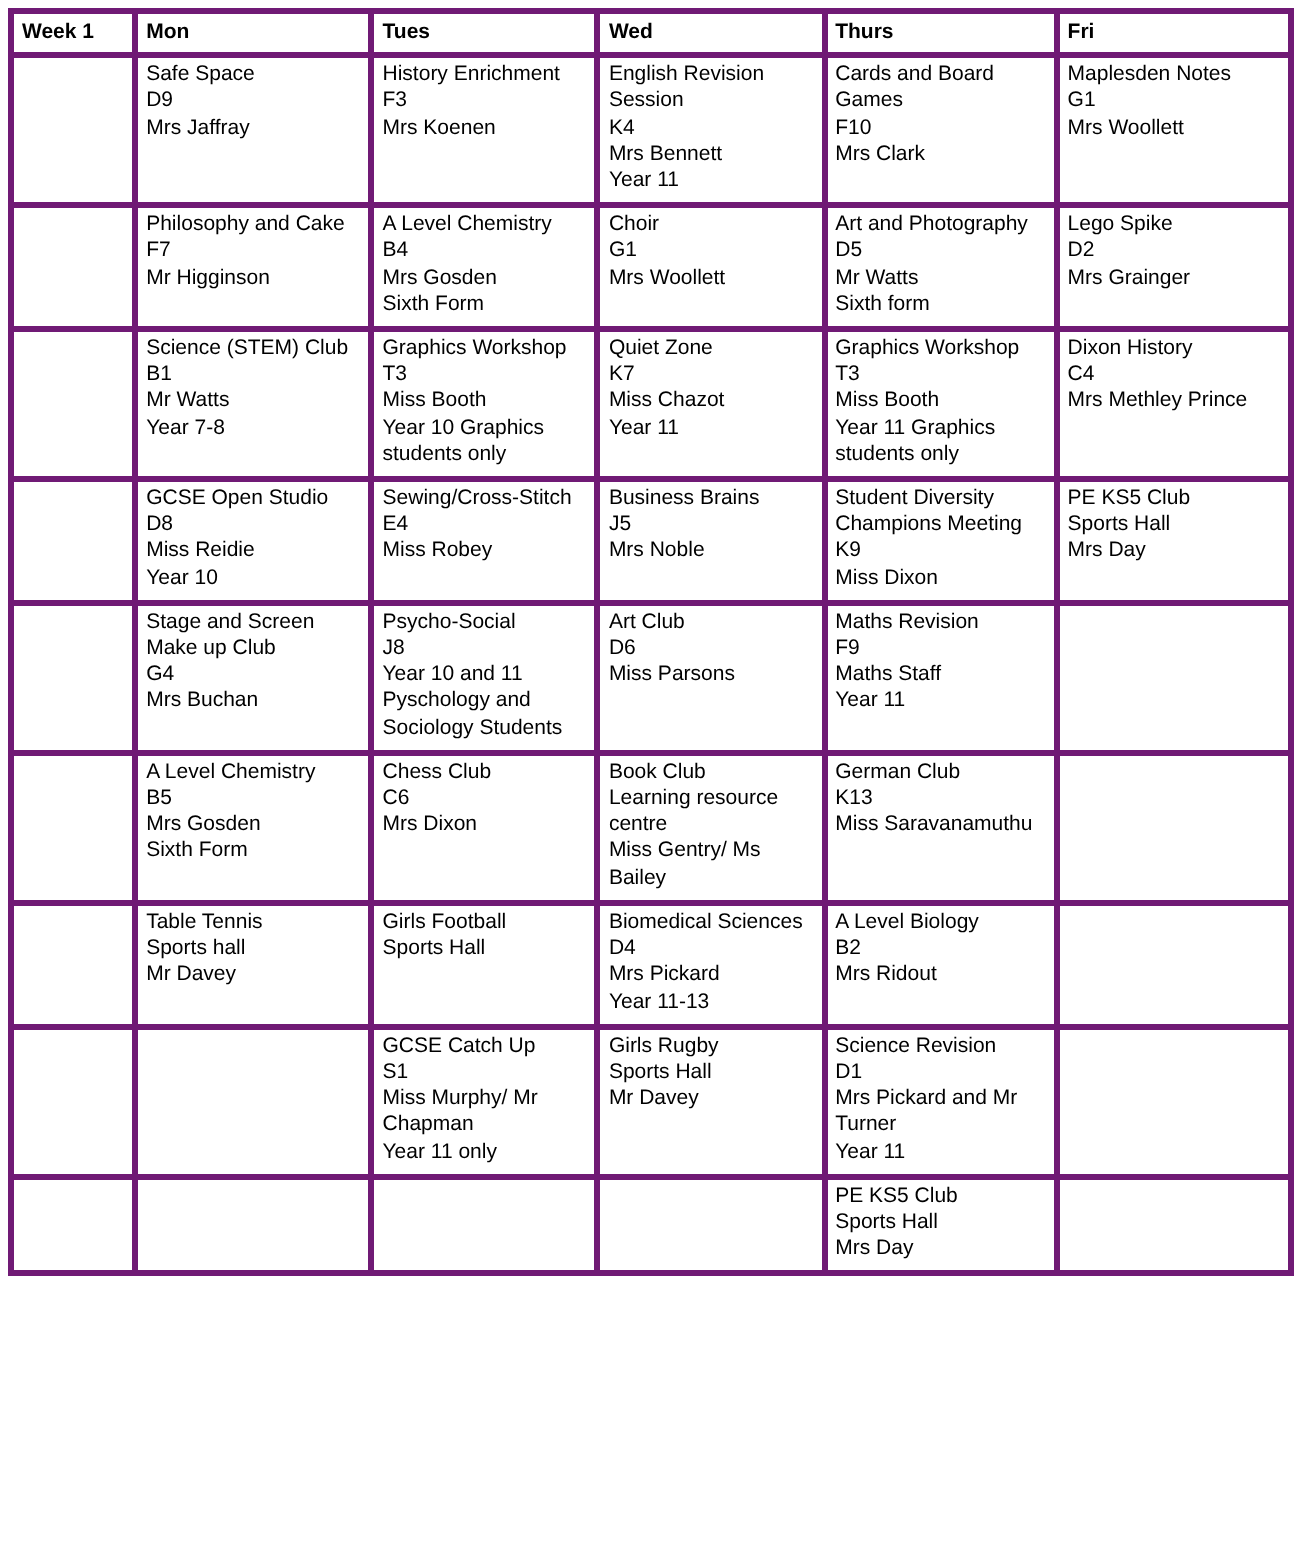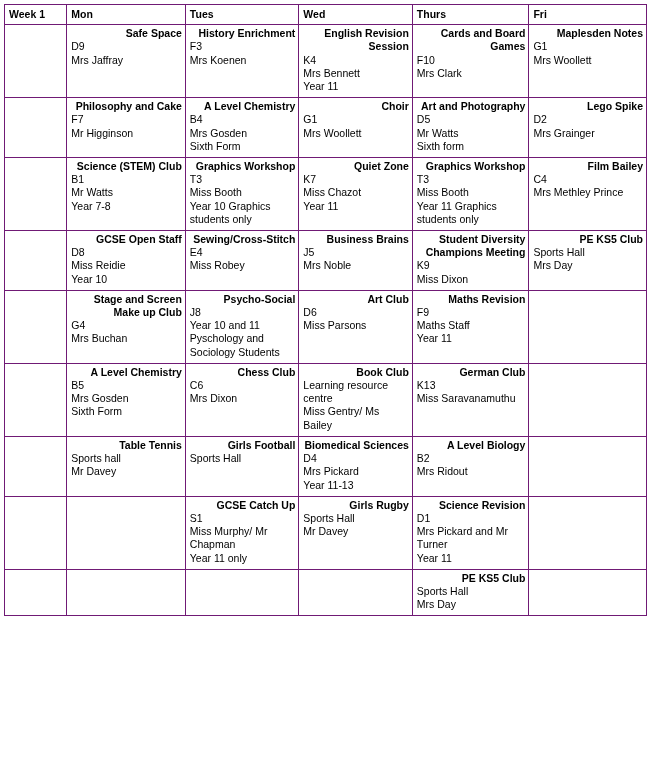--- a/index.html
+++ b/index.html
@@ -13,21 +13,21 @@
     font-family: "Liberation Sans", sans-serif;
     color: #000000;
   }
   #timetable {
     border-collapse: collapse;
     table-layout: fixed;
     width: 643px;
     margin: 4px 0 0 4px;
   }
   #timetable td, #timetable th {
-    border: 1px solid #701a75;
+    border: 3px solid #701a75;
     vertical-align: top;
     padding: 2px 3px 4px 4px;
     font-size: 10.5px;
     line-height: 13.2px;
     font-weight: normal;
     text-align: left;
   }
   #timetable thead th {
     font-weight: bold;
     font-size: 10.5px;
@@ -35,22 +35,21 @@
     padding-bottom: 3px;
     height: 13px;
   }
   col.c-week  { width: 62px; }
   col.c-mon   { width: 118px; }
   col.c-tues  { width: 113px; }
   col.c-wed   { width: 113px; }
   col.c-thurs { width: 116px; }
   col.c-fri   { width: 117px; }
   .cell-title {
-    font-weight: bold;
-    text-align: right;
+    font-weight: normal;
   }
   .cell-line {
     font-weight: normal;
   }
   .empty-cell {
     
   }
 </style>
 </head>
 <body>
@@ -154,29 +153,29 @@
           <div class="cell-line">Miss Chazot</div>
           <div class="cell-line">Year 11</div>
         </td>
         <td>
           <div class="cell-title">Graphics Workshop</div>
           <div class="cell-line">T3</div>
           <div class="cell-line">Miss Booth</div>
           <div class="cell-line">Year 11 Graphics students only</div>
         </td>
         <td>
-          <div class="cell-title">Film Bailey</div>
+          <div class="cell-title">Dixon History</div>
           <div class="cell-line">C4</div>
           <div class="cell-line">Mrs Methley Prince</div>
         </td>
       </tr>
       <tr>
         <td class="empty-cell">&nbsp;</td>
         <td>
-          <div class="cell-title">GCSE Open Staff</div>
+          <div class="cell-title">GCSE Open Studio</div>
           <div class="cell-line">D8</div>
           <div class="cell-line">Miss Reidie</div>
           <div class="cell-line">Year 10</div>
         </td>
         <td>
           <div class="cell-title">Sewing/Cross-Stitch</div>
           <div class="cell-line">E4</div>
           <div class="cell-line">Miss Robey</div>
         </td>
         <td>

